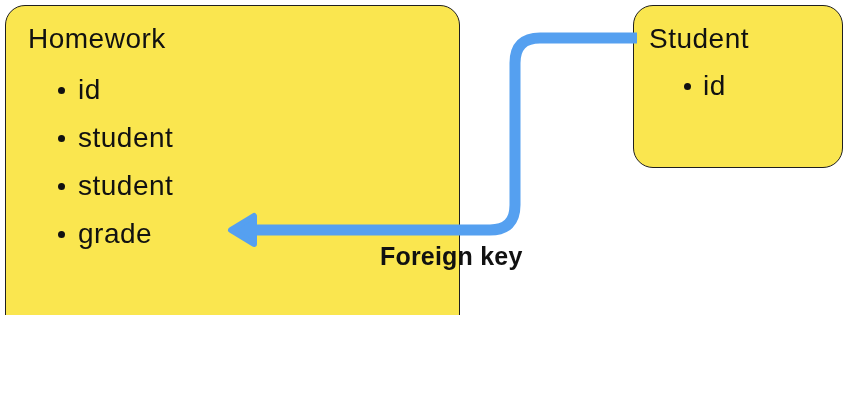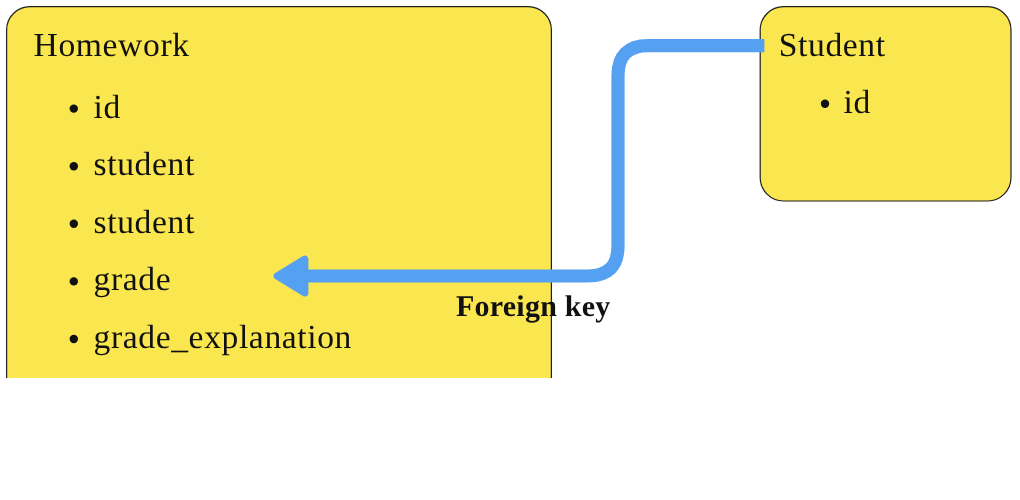--- a/index.html
+++ b/index.html
@@ -9,21 +9,21 @@
     --text: #111111;
     --bg: #ffffff;
   }
   * { margin: 0; padding: 0; box-sizing: border-box; }
   body { background: #ffffff; }
   .canvas {
     position: relative;
     width: 850px;
     height: 315px;
     background: var(--bg);
-    font-family: Liberation Serif, serif;
+    font-family: Liberation Sans, sans-serif;
     color: var(--text);
     overflow: hidden;
   }
   .entity {
     position: absolute;
     background: var(--box-fill);
     border: 1.5px solid var(--box-border);
     border-radius: 20px;
   }
   .entity-homework {
@@ -86,21 +86,20 @@
 
 <div class="canvas">
 
   <div class="entity entity-homework">
     <div class="entity-title">Homework</div>
     <ul class="field-list">
       <li>id</li>
       <li>student</li>
       <li>student</li>
       <li>grade</li>
-      <li>grade_explanation</li>
     </ul>
   </div>
 
   <div class="entity entity-student">
     <div class="entity-title">Student</div>
     <ul class="field-list">
       <li>id</li>
     </ul>
   </div>
 

